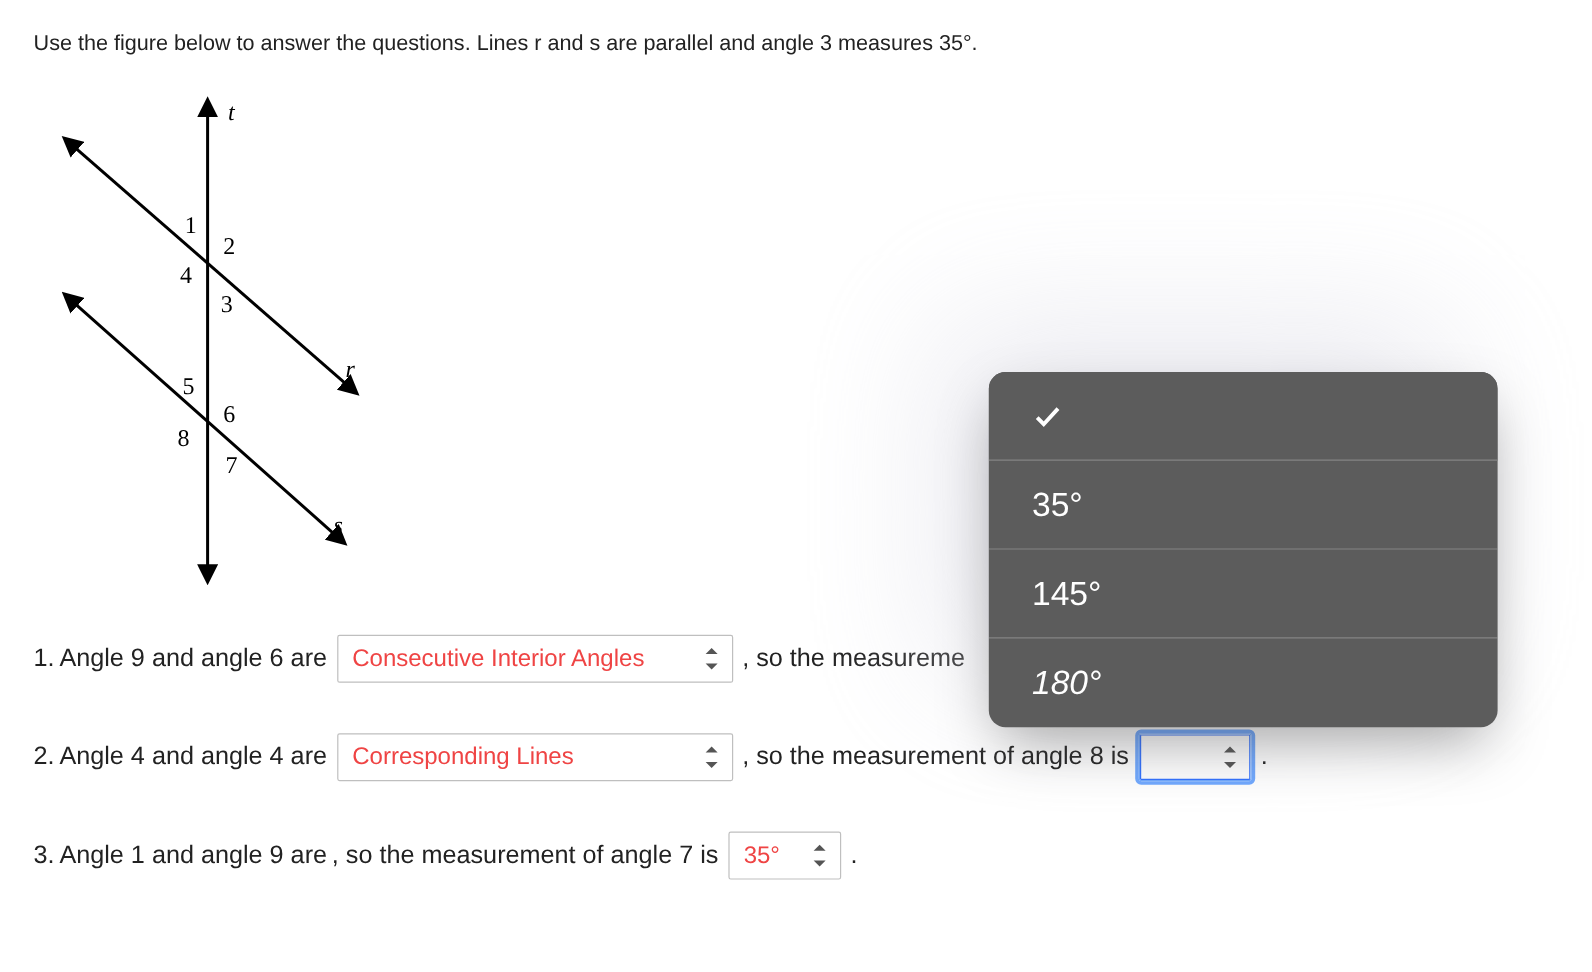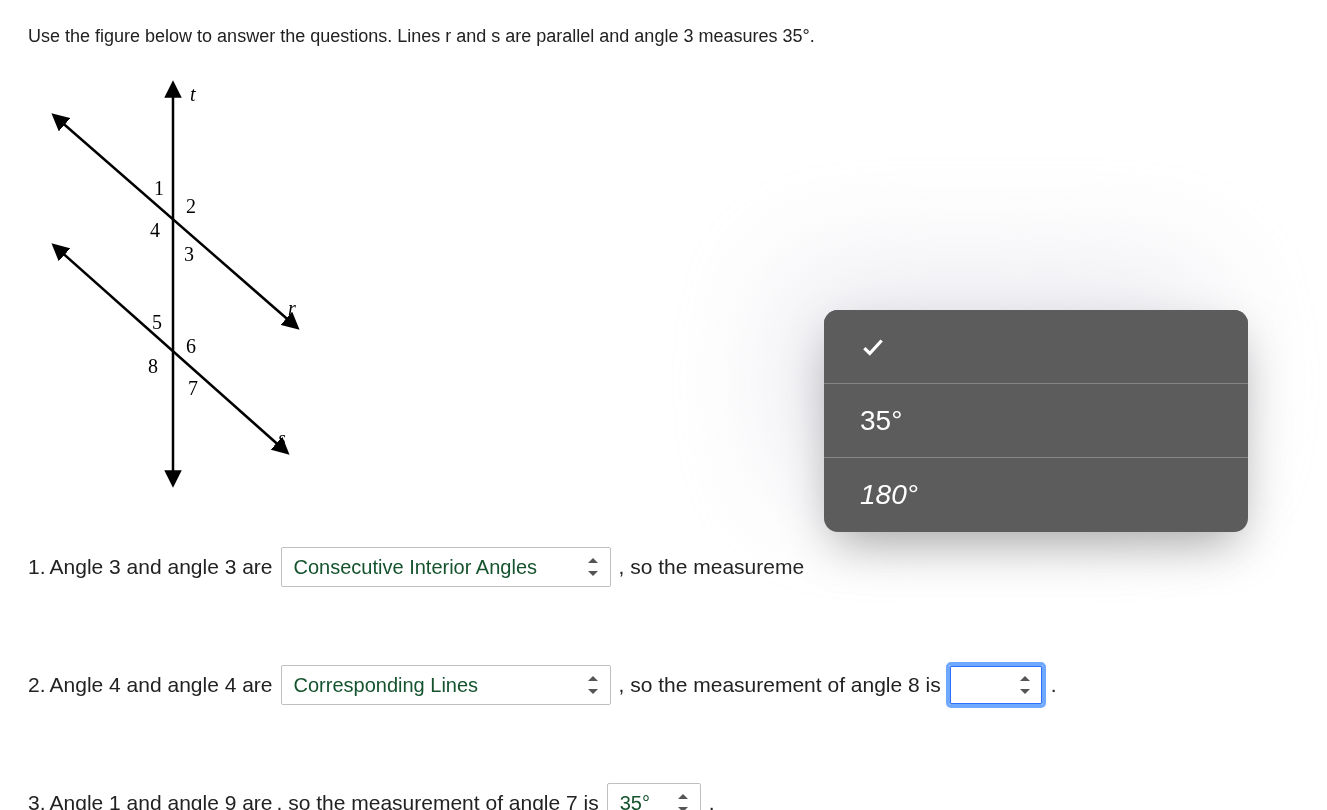--- a/index.html
+++ b/index.html
@@ -51,24 +51,24 @@
   }
   .select {
     display: inline-flex;
     align-items: center;
     justify-content: space-between;
     border: 1px solid #bfbfbf;
     background: #fff;
     height: 40px;
     padding: 0 10px 0 12px;
     font-size: 20px;
-    color: #14532d;
+    color: #ef4444;
     min-width: 60px;
     border-radius: 2px;
-    margin: 18px 4px;
+    margin: 0 4px;
   }
   .select.big { width: 330px; }
   .select.small { width: 94px; }
   .select.focused {
     outline: 3px solid #6fa8ff;
     border-color: #6fa8ff;
     box-shadow: 0 0 0 1px #2f6fff inset;
   }
   .chev {
     position: relative;
@@ -148,21 +148,21 @@
   <span class="lbl" style="left:114px; top:232px;">5</span>
   <span class="lbl" style="left:148px; top:256px;">6</span>
   <span class="lbl" style="left:150px; top:298px;">7</span>
   <span class="lbl" style="left:110px; top:276px;">8</span>
 </div>
 
 <div class="questions">
 
   <div class="qrow">
     <span>1.</span>
-    <span>Angle 3 and angle 3 are</span>
+    <span>Angle 9 and angle 6 are</span>
     <span class="select big">
       <span>Consecutive Interior Angles</span>
       <span class="chev"></span>
     </span>
     <span>, so the measureme</span>
   </div>
 
   <div class="qrow">
     <span>2.</span>
     <span>Angle 4 and angle 4 are</span>
@@ -195,15 +195,18 @@
   <div class="dd-item selected">
     <svg class="check" viewBox="0 0 24 24">
       <polyline points="4 13 9 18 20 6"></polyline>
     </svg>
     <span></span>
   </div>
   <div class="dd-item">
     <span>35°</span>
   </div>
   <div class="dd-item">
+    <span>145°</span>
+  </div>
+  <div class="dd-item">
     <span>180°</span>
   </div>
 </div>
 
 </body></html>

